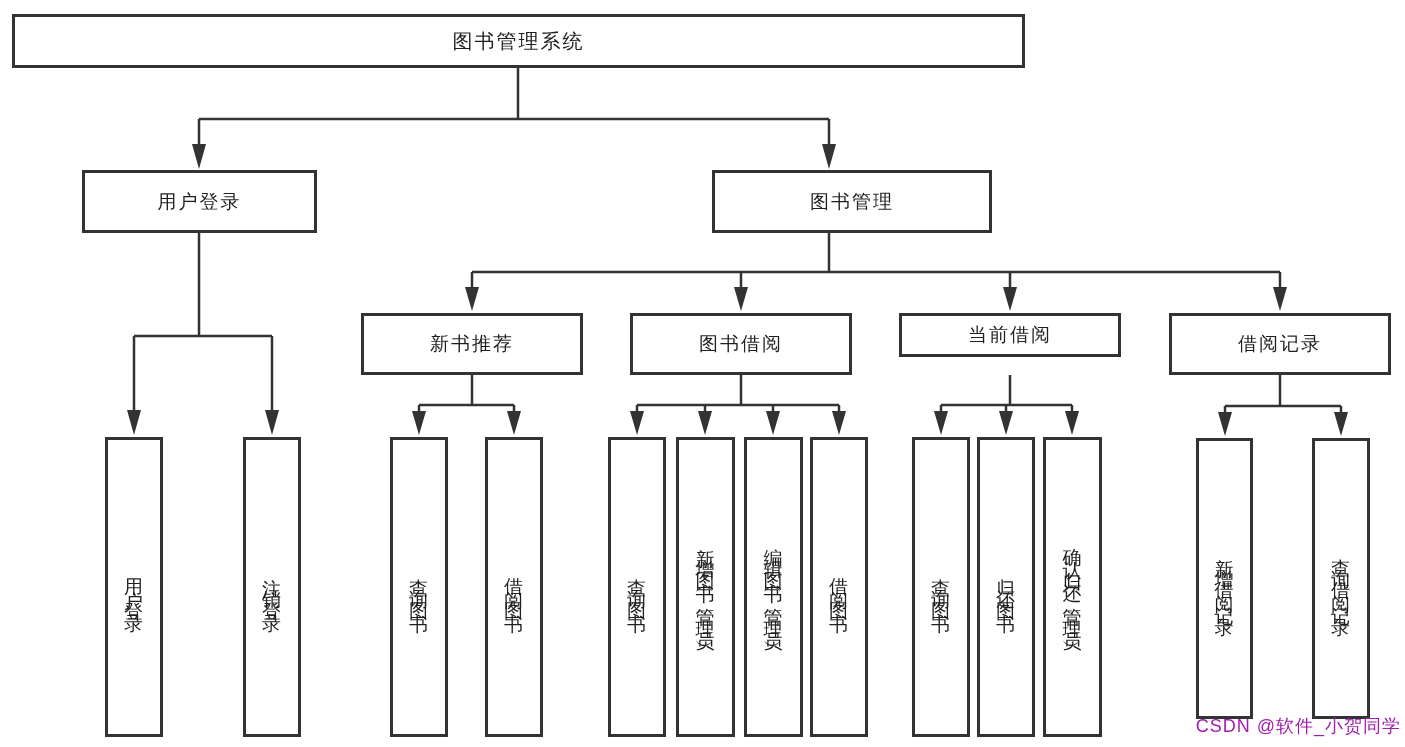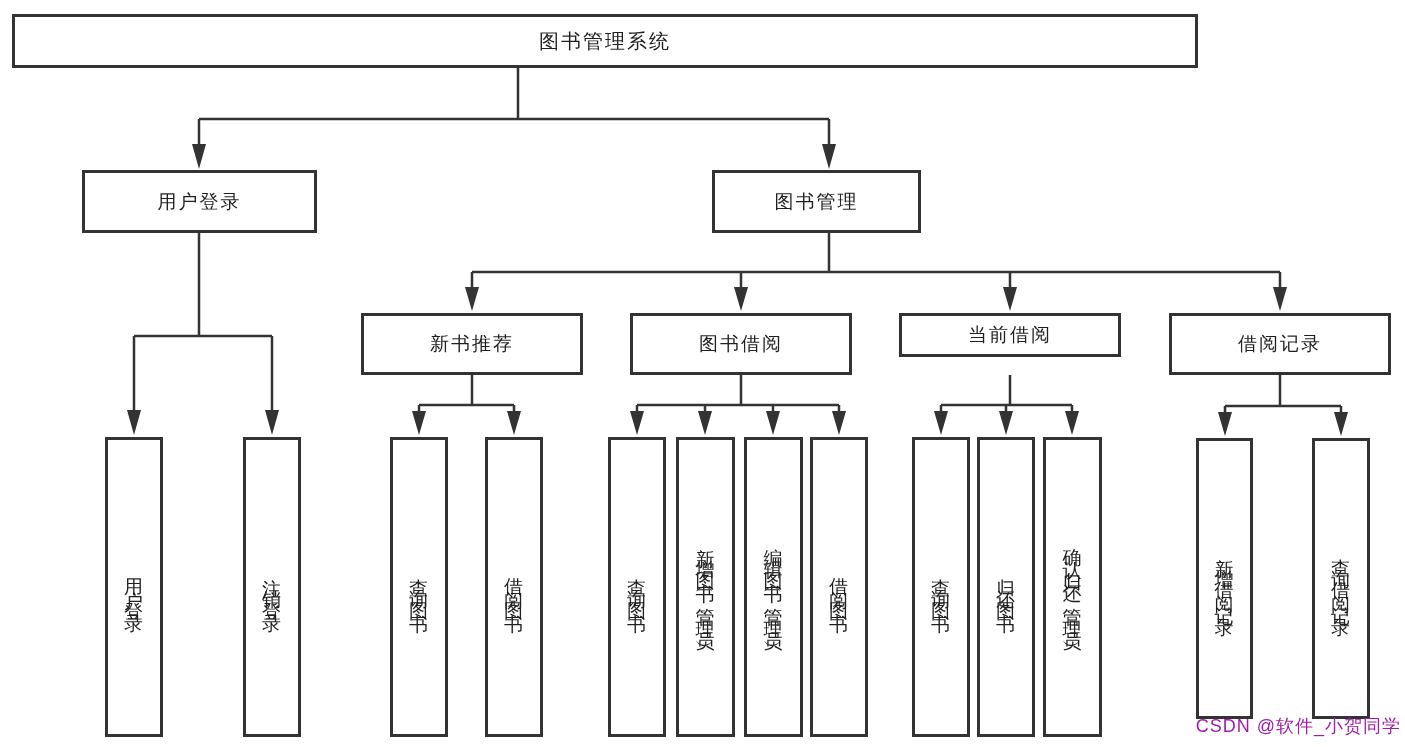--- a/index.html
+++ b/index.html
@@ -97,28 +97,28 @@
       <path class="line" d="M1010 375 V405 M941 405 H1072 M941 405 V413 M1006 405 V413 M1072 405 V413"></path>
       <path class="head" d="M934 411 H948 L941 435 Z M999 411 H1013 L1006 435 Z M1065 411 H1079 L1072 435 Z"></path>
     </g>
 
     <g>
       <path class="line" d="M1280 375 V406 M1225 406 H1341 M1225 406 V414 M1341 406 V414"></path>
       <path class="head" d="M1218 412 H1232 L1225 436 Z M1334 412 H1348 L1341 436 Z"></path>
     </g>
   </svg>
 
-  <div class="node h root" style="left:12px; top:14px; width:1186px; height:54px;">
+  <div class="node h root" style="left:12px; top:14px; width:1013px; height:54px;">
     <span class="label">图书管理系统</span>
   </div>
 
   <div class="node h" style="left:82px; top:170px; width:235px; height:63px;">
     <span class="label">用户登录</span>
   </div>
-  <div class="node h" style="left:712px; top:170px; width:209px; height:63px;">
+  <div class="node h" style="left:712px; top:170px; width:280px; height:63px;">
     <span class="label">图书管理</span>
   </div>
 
   <div class="node h" style="left:361px; top:313px; width:222px; height:62px;">
     <span class="label">新书推荐</span>
   </div>
   <div class="node h" style="left:630px; top:313px; width:222px; height:62px;">
     <span class="label">图书借阅</span>
   </div>
   <div class="node h" style="left:899px; top:313px; width:222px; height:44px;">

